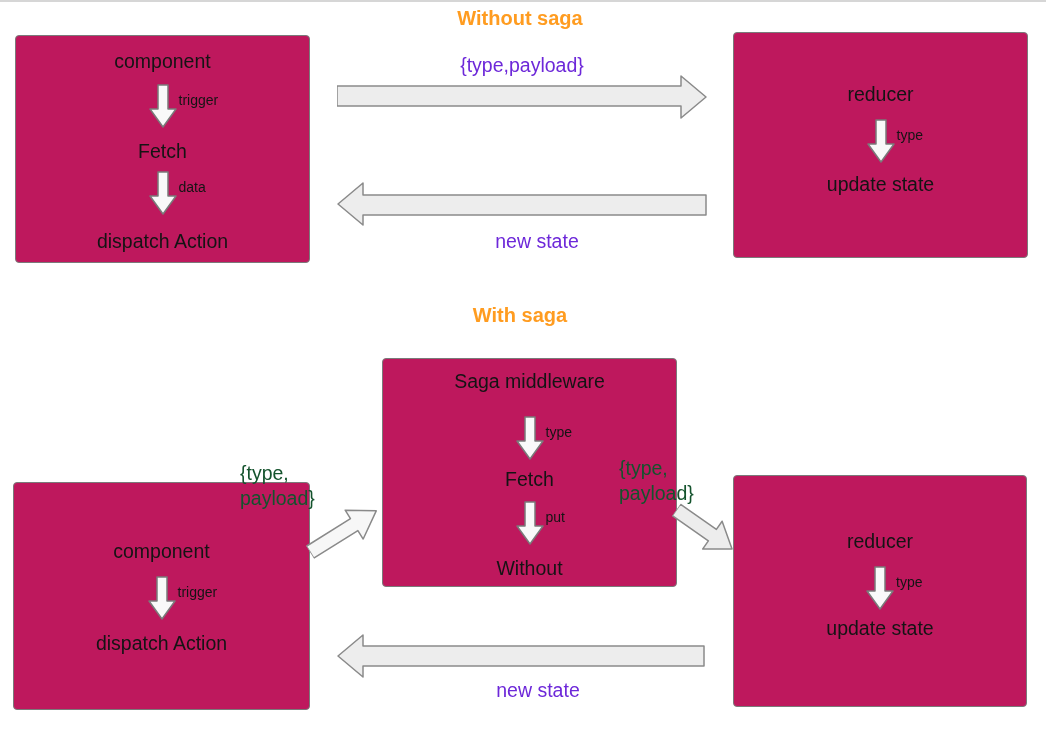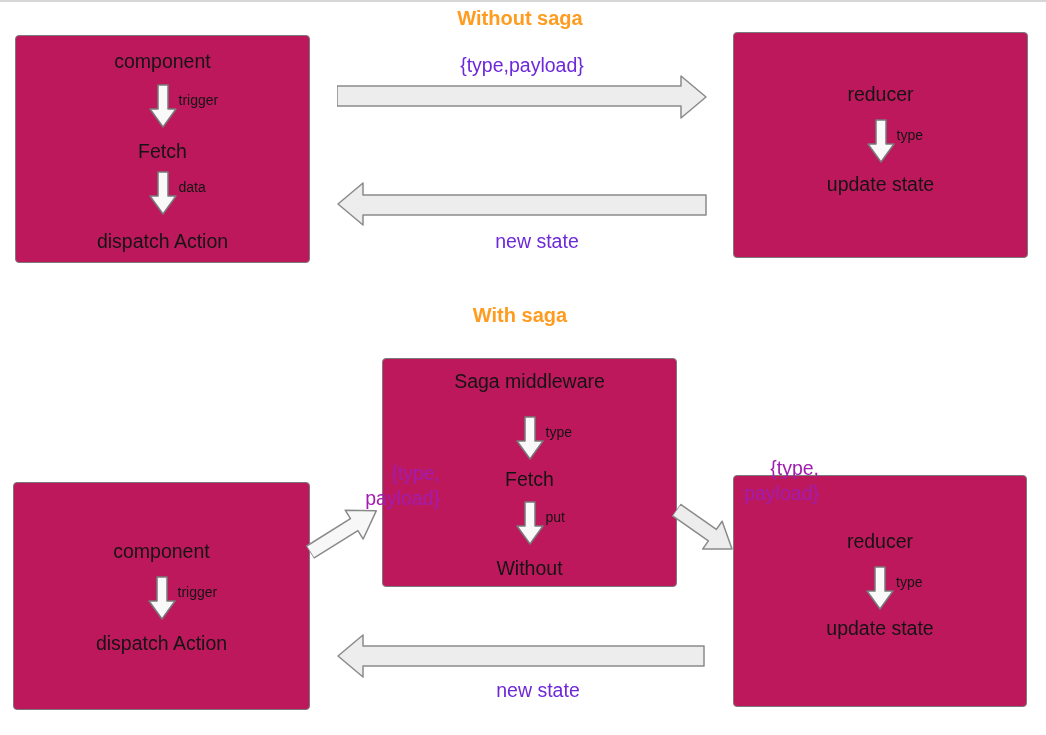--- a/index.html
+++ b/index.html
@@ -34,22 +34,22 @@
   .varrow .lbl{
     position:absolute;left:31px;top:7px;
     font-size:14px;line-height:18px;color:#141414;white-space:nowrap;
   }
   .harrow{position:absolute;}
   .flabel{
     position:absolute;text-align:center;
     font-size:19.5px;line-height:26px;color:#6d28d9;
   }
   .dlabel{
-    position:absolute;text-align:right;
-    font-size:19.5px;line-height:25px;color:#a21caf;
+    position:absolute;text-align:left;
+    font-size:19.5px;line-height:25px;color:#14532d;
   }
   .diag{position:absolute;}
 </style>
 </head>
 <body>
 
 <div id="stage">
   <div class="topline"></div>
 
   <div class="sec-title" style="left:370px;top:5px;">Without saga</div>

